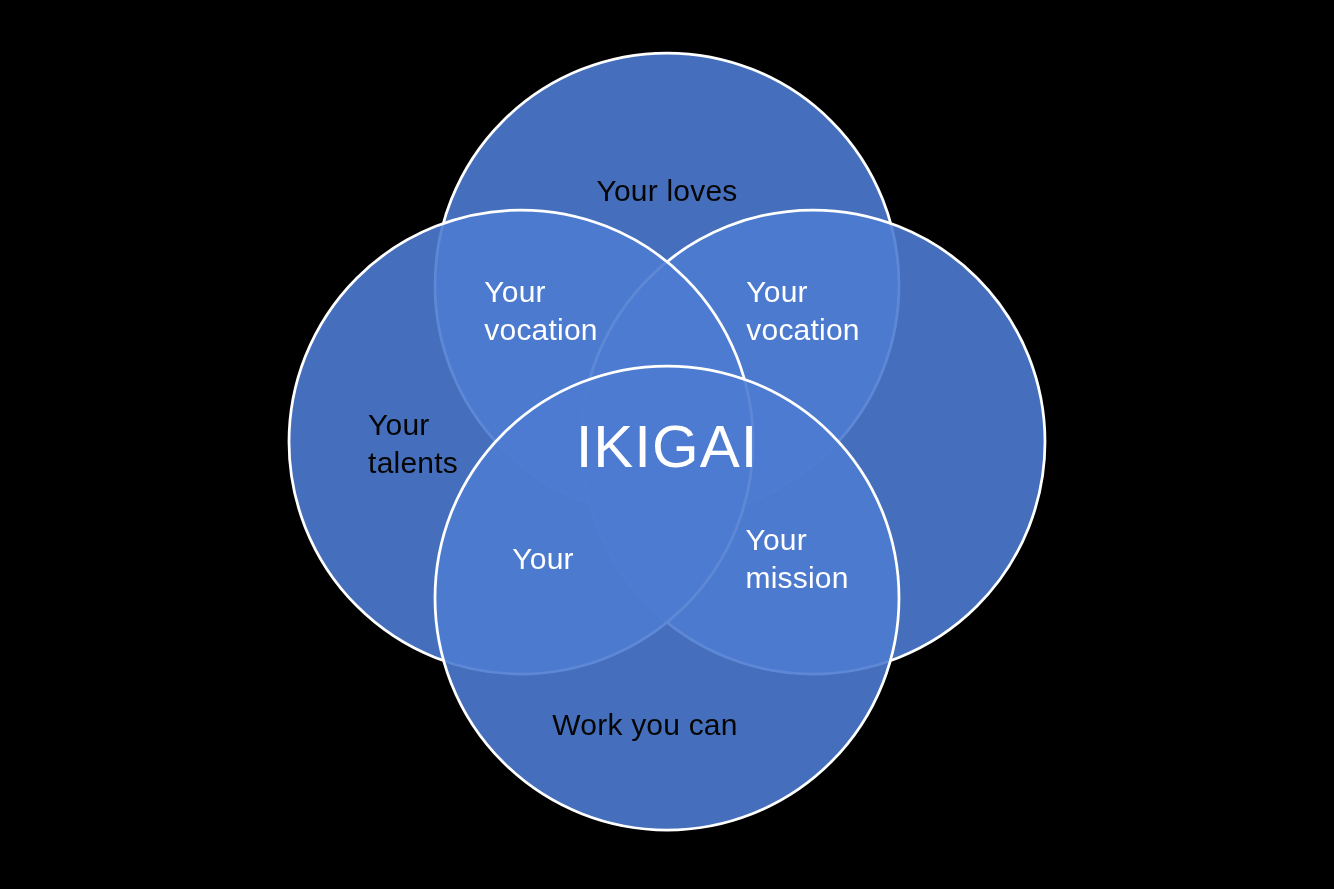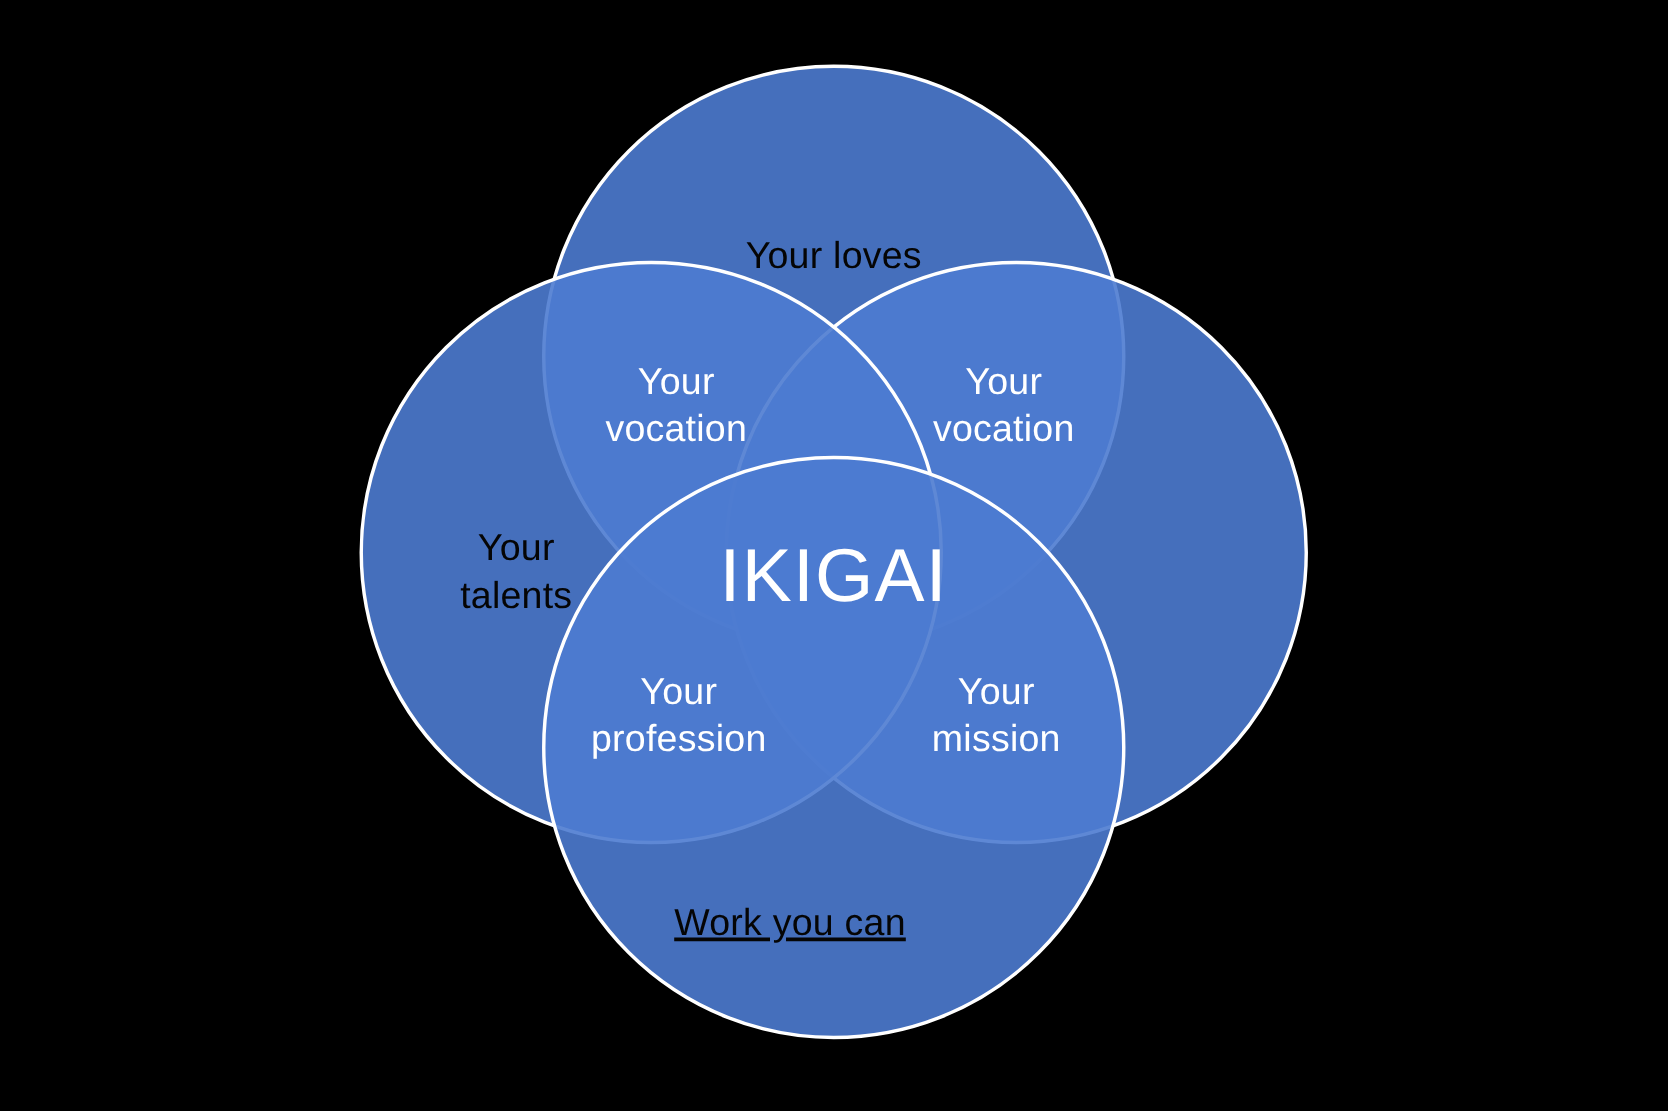--- a/index.html
+++ b/index.html
@@ -24,26 +24,24 @@
   }
   svg.venn circle {
     fill: #4C7BD0;
     fill-opacity: 0.9;
     stroke: #FFFFFF;
     stroke-width: 2.75;
   }
   .label {
     position: absolute;
     transform: translate(-50%, -50%);
-    text-align: center;
     white-space: nowrap;
     font-size: 30px;
     line-height: 38px;
     letter-spacing: 0.2px;
-    margin-top: 14px;
   }
   .label.dark  { color: #050505; }
   .label.light { color: #FFFFFF; }
   .label.center-title {
     font-size: 60px;
     line-height: 50px;
     letter-spacing: 1px;
   }
 </style>
 </head>
@@ -78,25 +76,24 @@
     <div class="line">talents</div>
   </div>
 
   <div class="label light center-title" style="left:667px; top:447px;">
     <div class="line">IKIGAI</div>
   </div>
 
 
   <div class="label light" style="left:543px; top:559px;">
     <div class="line">Your</div>
-    <div class="line">profession</div>
   </div>
 
   <div class="label light" style="left:797px; top:559px;">
     <div class="line">Your</div>
     <div class="line">mission</div>
   </div>
 
-  <div class="label dark" style="left:632px; top:725px;text-decoration:underline;">
+  <div class="label dark" style="left:645px; top:725px;">
     <div class="line">Work you can</div>
   </div>
 
 </div>
 
 </body></html>

